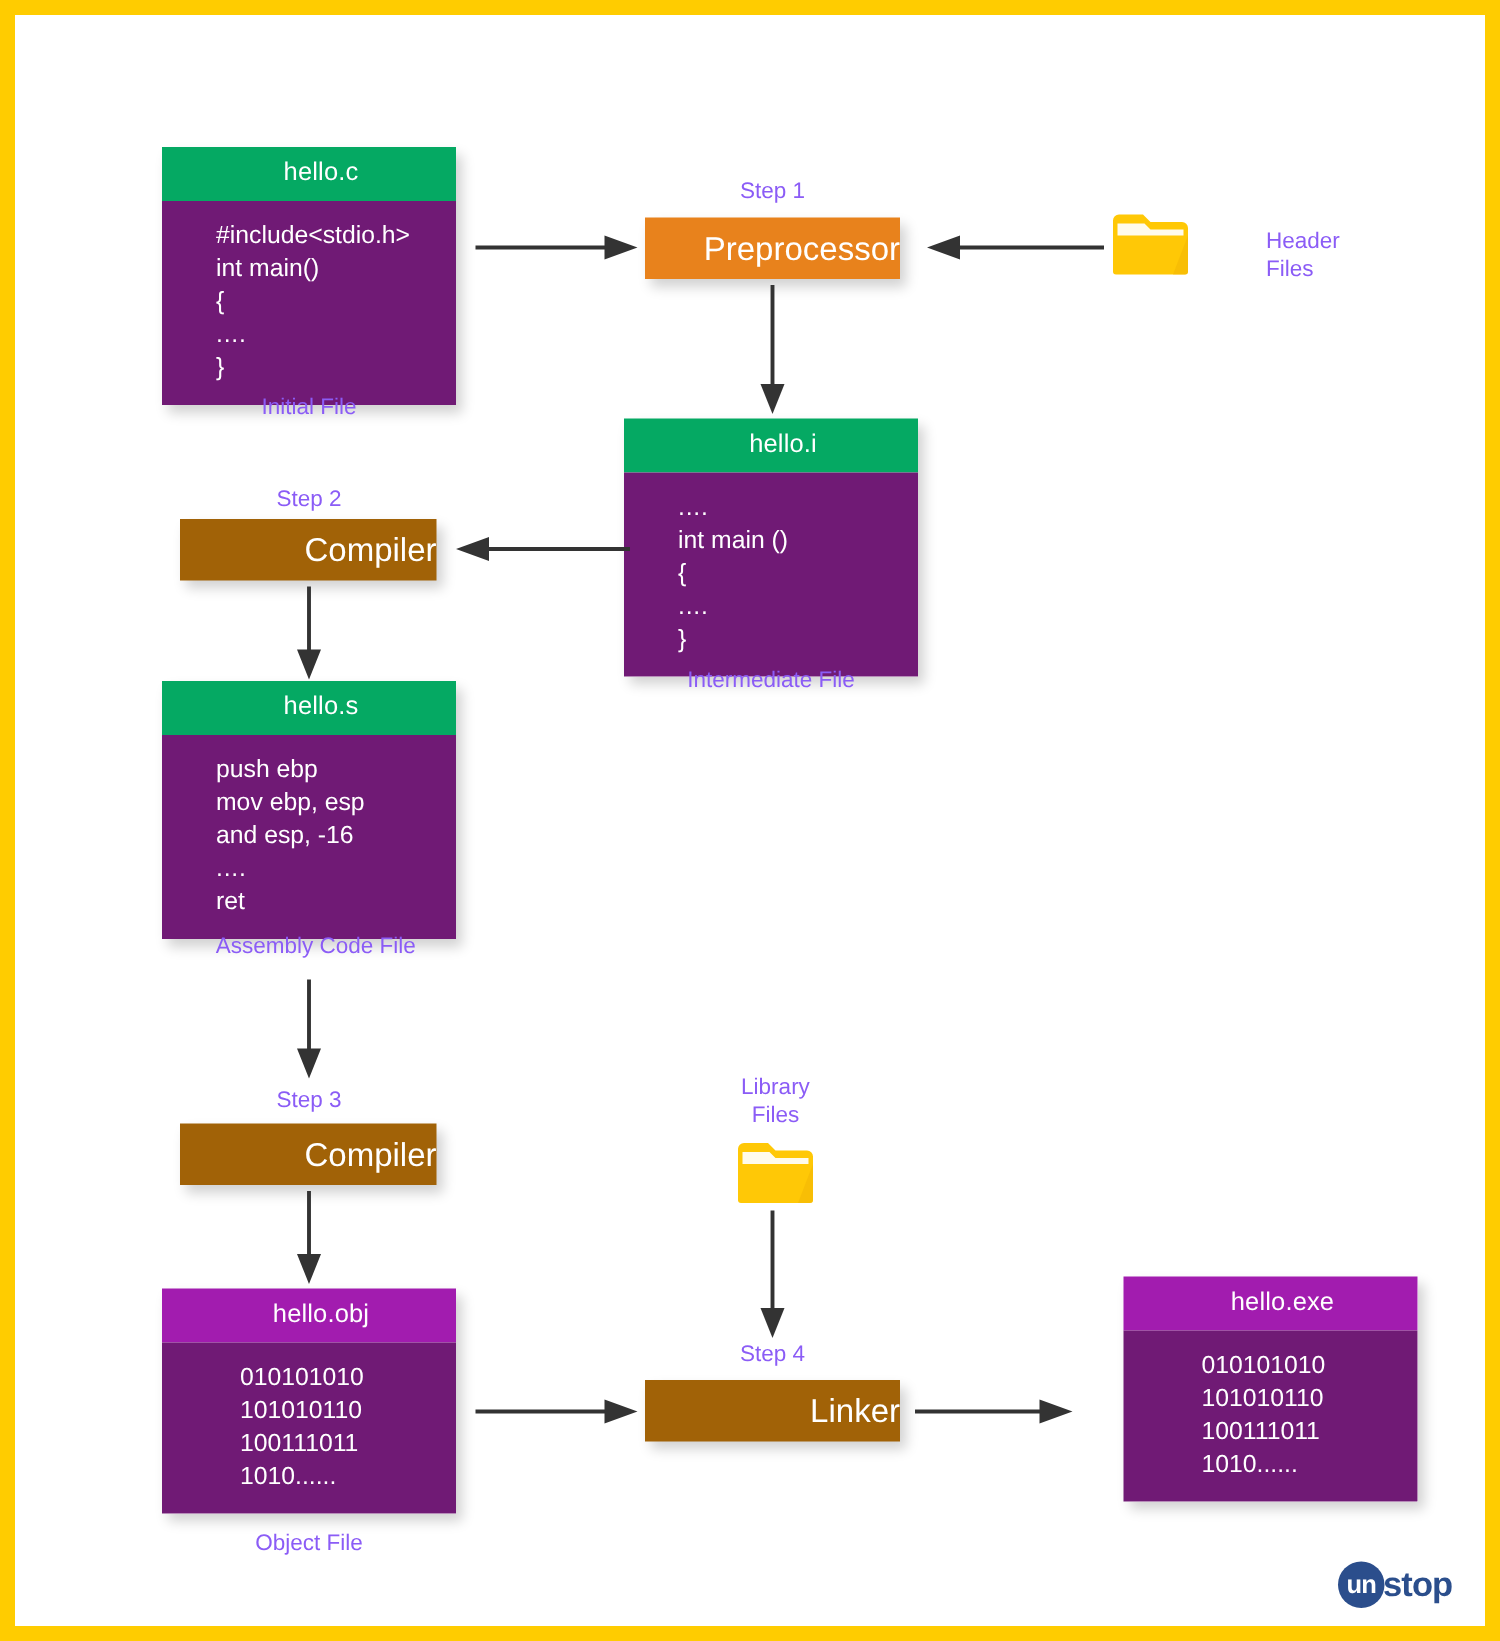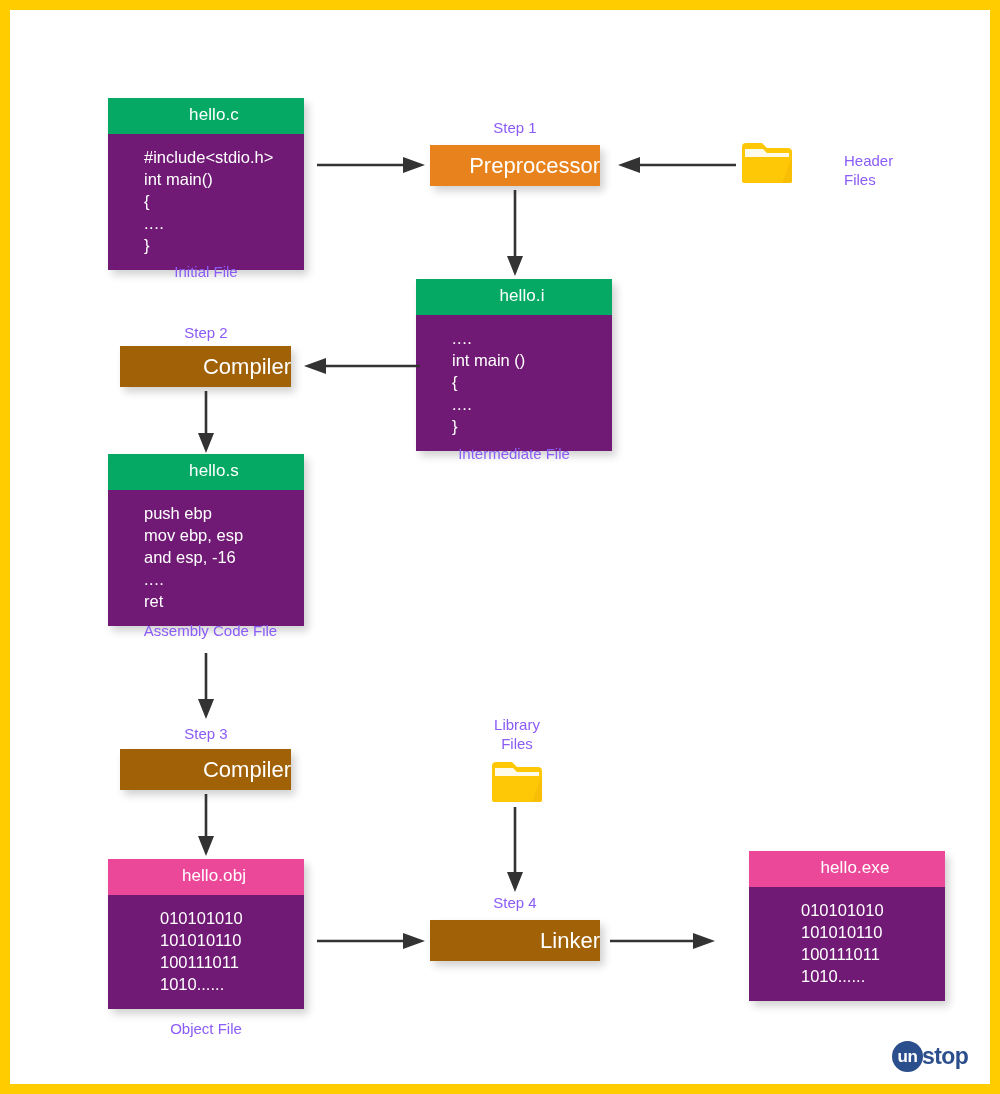--- a/index.html
+++ b/index.html
@@ -28,21 +28,21 @@
   }
   .file-head {
     text-align: center;
     color: #ffffff;
     font-size: 17px;
     line-height: 1.1;
     padding: 8px 0 9px 16px;
     letter-spacing: .1px;
   }
   .file-head.green  { background: #05a963; }
-  .file-head.orange { background: #ec4899; }
+  .file-head.orange { background: #a21caf; }
   .file-body {
     background: #701a75;
     color: #ffffff;
     font-size: 16.5px;
     line-height: 22px;
     padding: 12px 0 14px 36px;
   }
   .file-body.center-ish { padding-left: 52px; }
   .code-line { white-space: pre; }
   .dots { letter-spacing: .5px; }

